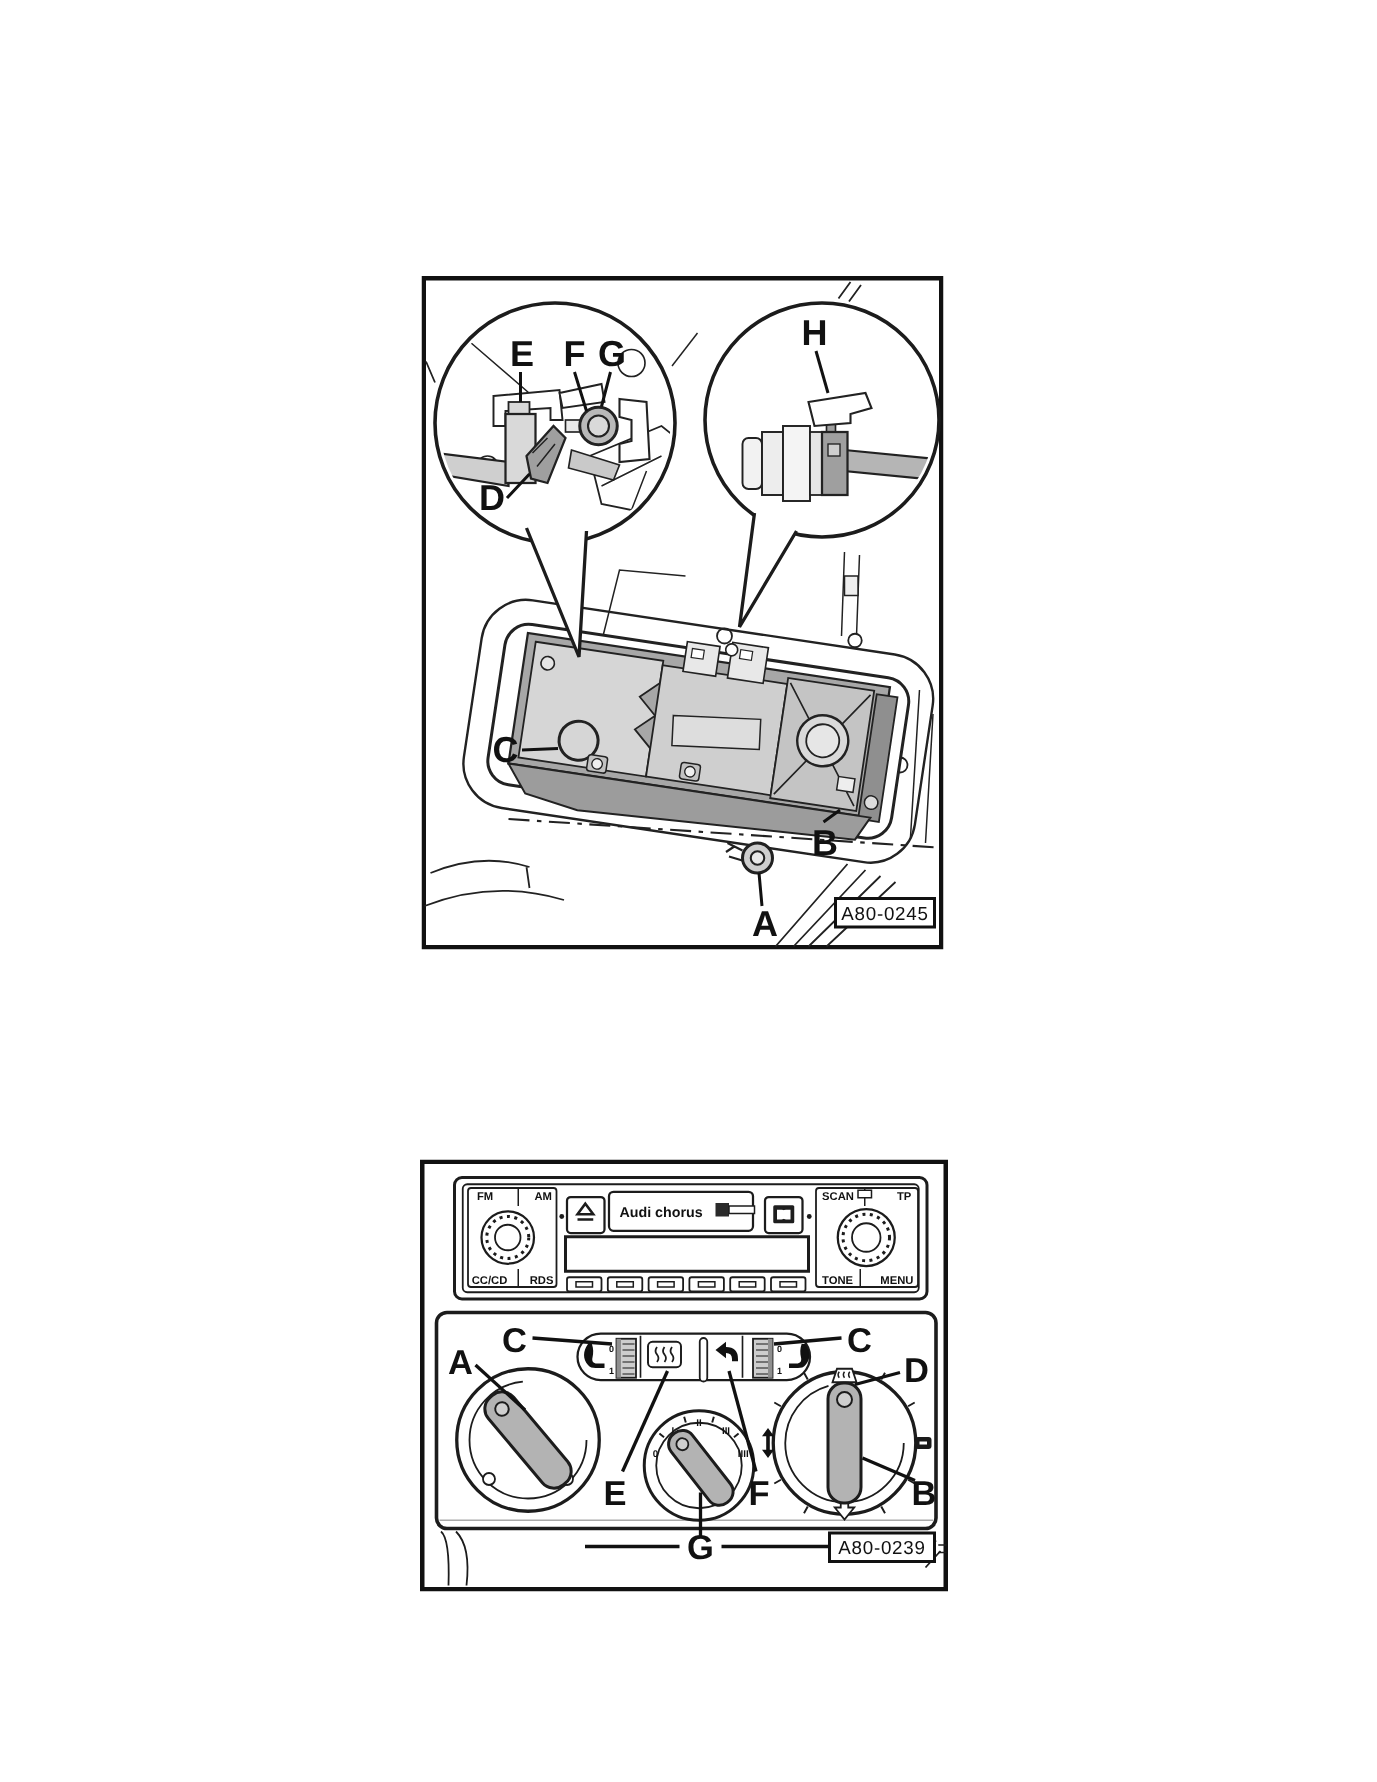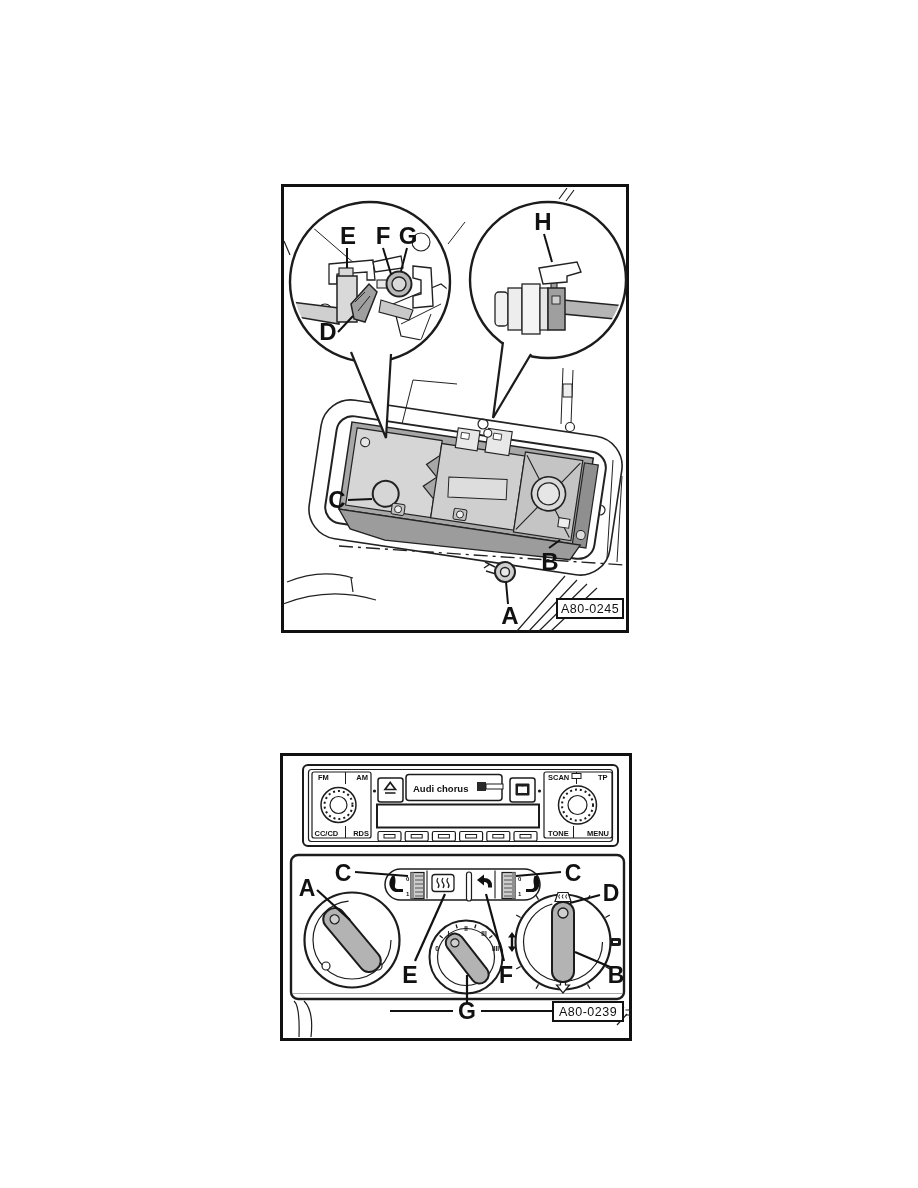--- a/index.html
+++ b/index.html
@@ -1,20 +1,20 @@
 <!DOCTYPE html>
 <html><head>
 <meta charset="utf-8">
 <style>
   html,body{margin:0;padding:0;}
   body{width:918px;height:1188px;background:#ffffff;position:relative;
        font-family:"Liberation Sans", sans-serif;}
   .fig{position:absolute;}
   #fig1{left:281px;top:184px;width:348px;height:449px;}
-  #fig2{left:280px;top:753px;width:352px;height:292px;}
+  #fig2{left:280px;top:773px;width:352px;height:292px;}
   svg{display:block;}
   text{fill:#111;}
   .lbl{font-weight:bold;font-size:24px;}
   .lbl2{font-weight:bold;font-size:23px;}
   .fignum{font-size:12.5px;letter-spacing:.5px;}
   .rtxt{font-weight:bold;font-size:7.5px;}
   .mtxt{font-weight:bold;font-size:9.5px;}
   .stxt{font-weight:bold;font-size:6px;}
   .ftxt{font-weight:bold;font-size:6.5px;}
 </style>

